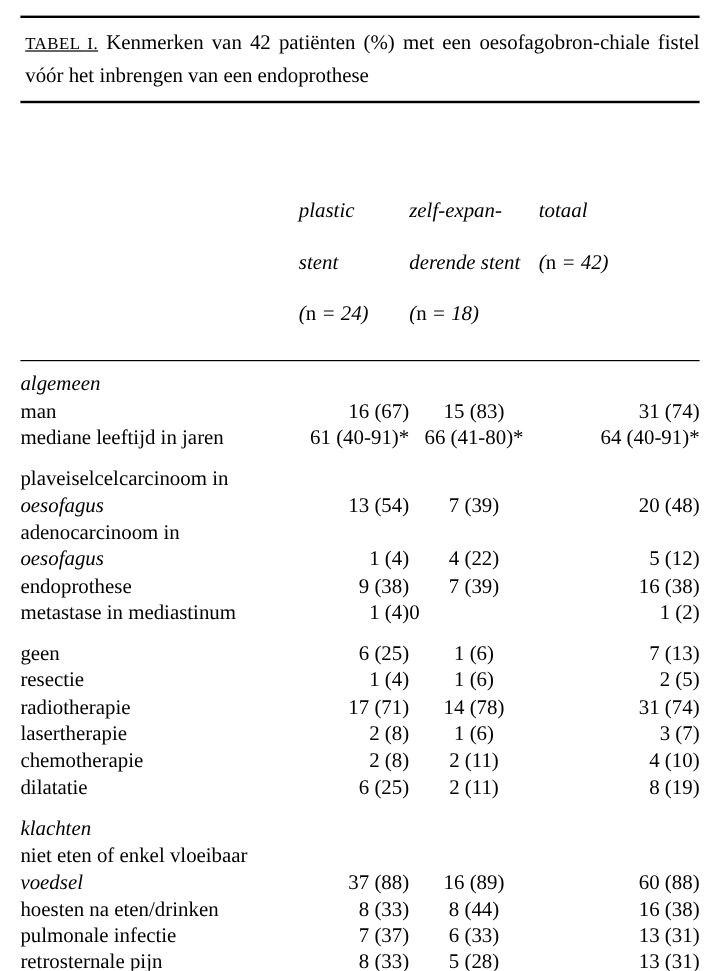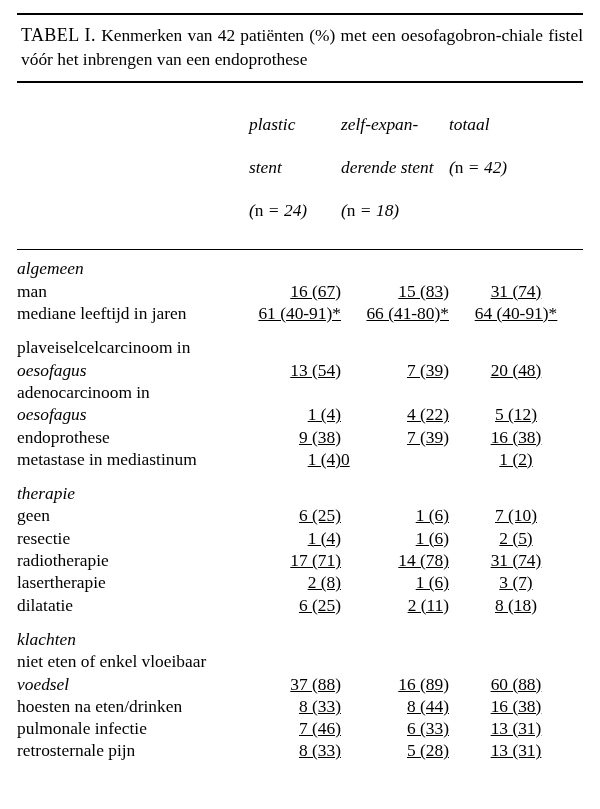--- a/index.html
+++ b/index.html
@@ -35,22 +35,23 @@
   .caption {
     font-size: 17.4px;
     line-height: 24px;
     padding: 8px 0 0 4px;
     text-align: justify;
     text-align-last: left;
     hyphens: manual;
   }
   .caption .smallcaps {
     font-variant: small-caps;
-    font-size: 18px;
+    font-size: 14px;
     letter-spacing: 0.4px;
+    text-decoration: underline;
   }
 
   
   table.tbl {
     border-collapse: collapse;
     width: 100%;
     font-size: 17.4px;
     table-layout: fixed;
   }
   table.tbl td, table.tbl th {
@@ -64,33 +65,33 @@
   col.c-v3    { width: 134px; }
 
   .lbl {
     padding-left: 5px;
     white-space: pre;
   }
   .val {
     text-align: right;
     padding-right: 18px;
     white-space: pre;
-    text-decoration: underline;
-  }
-  .val-c2 { padding-right: 18px; }
-  .val-c3 { padding-right: 18px; text-align: center; }
+  }
+  .val-c2 { padding-right: 18px; text-align: center; }
+  .val-c3 { padding-right: 18px; }
   .val-left {
     text-align: left;
     padding-left: 8px;
     padding-right: 0;
   }
 
   
   .head-area {
     padding: 9px 0 6px 0;
+    margin-top: 48px;
   }
   .head-row td { vertical-align: top; }
   .head-cell {
     font-style: italic;
     font-size: 17.4px;
     line-height: 21.5px;
     padding-left: 8px;
     text-align: left;
     white-space: pre-line;
   }
@@ -213,52 +214,55 @@
           </tr>
           <tr class="data-row">
             <td class="lbl">metastase in mediastinum</td>
             <td class="val">1 (4)</td>
             <td class="val val-c2 val-left">0</td>
             <td class="val val-c3">1 (2)</td>
           </tr>
           <tr class="gap-row">
             <td colspan="4"></td>
           </tr>
-          <tr class="section-row">
-            <td class="lbl" colspan="4">therapie</td>
-          </tr>
           <tr class="data-row">
             <td class="lbl">geen</td>
             <td class="val">6 (25)</td>
             <td class="val val-c2">1 (6)</td>
-            <td class="val val-c3">7 (10)</td>
+            <td class="val val-c3">7 (13)</td>
           </tr>
           <tr class="data-row">
             <td class="lbl">resectie</td>
             <td class="val">1 (4)</td>
             <td class="val val-c2">1 (6)</td>
             <td class="val val-c3">2 (5)</td>
           </tr>
           <tr class="data-row">
             <td class="lbl">radiotherapie</td>
             <td class="val">17 (71)</td>
             <td class="val val-c2">14 (78)</td>
             <td class="val val-c3">31 (74)</td>
           </tr>
           <tr class="data-row">
             <td class="lbl">lasertherapie</td>
             <td class="val">2 (8)</td>
             <td class="val val-c2">1 (6)</td>
             <td class="val val-c3">3 (7)</td>
           </tr>
           <tr class="data-row">
+            <td class="lbl">chemotherapie</td>
+            <td class="val">2 (8)</td>
+            <td class="val val-c2">2 (11)</td>
+            <td class="val val-c3">4 (10)</td>
+          </tr>
+          <tr class="data-row">
             <td class="lbl">dilatatie</td>
             <td class="val">6 (25)</td>
             <td class="val val-c2">2 (11)</td>
-            <td class="val val-c3">8 (18)</td>
+            <td class="val val-c3">8 (19)</td>
           </tr>
           <tr class="gap-row">
             <td colspan="4"></td>
           </tr>
           <tr class="section-row">
             <td class="lbl" colspan="4">klachten</td>
           </tr>
           <tr class="data-row">
             <td class="lbl">niet eten of enkel vloeibaar</td>
             <td class="val"></td>
@@ -272,21 +276,21 @@
             <td class="val val-c3">60 (88)</td>
           </tr>
           <tr class="data-row">
             <td class="lbl">hoesten na eten/drinken</td>
             <td class="val">8 (33)</td>
             <td class="val val-c2">8 (44)</td>
             <td class="val val-c3">16 (38)</td>
           </tr>
           <tr class="data-row">
             <td class="lbl">pulmonale infectie</td>
-            <td class="val">7 (46)</td>
+            <td class="val">7 (37)</td>
             <td class="val val-c2">6 (33)</td>
             <td class="val val-c3">13 (31)</td>
           </tr>
           <tr class="data-row">
             <td class="lbl">retrosternale pijn</td>
             <td class="val">8 (33)</td>
             <td class="val val-c2">5 (28)</td>
             <td class="val val-c3">13 (31)</td>
           </tr>
         </tbody>

